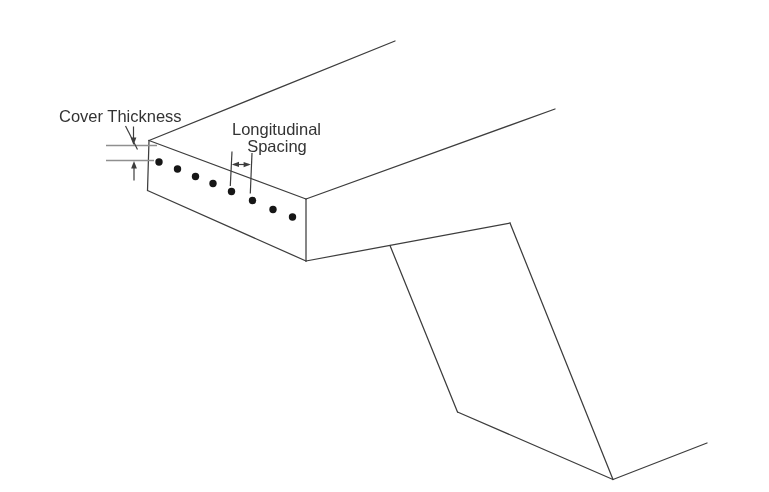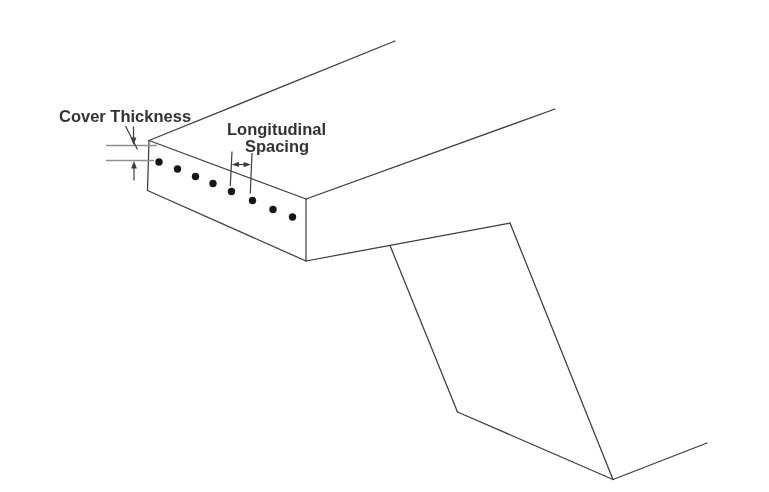--- a/index.html
+++ b/index.html
@@ -9,21 +9,21 @@
     --text-color:#333333;
     --bg-color:#ffffff;
   }
   html,body{margin:0;padding:0;}
   body{
     width:769px;height:492px;
     background:var(--bg-color);
     font-family:"Liberation Sans",sans-serif;
     overflow:hidden;
   }
-  .canvas{position:relative;width:613px;height:492px;background:var(--bg-color);font-weight:bold;}
+  .canvas{position:relative;width:613px;height:492px;background:var(--bg-color);}
   svg{display:block;}
   .edge{stroke:var(--line-color);stroke-width:1.25;fill:none;stroke-linecap:round;}
   .tick{stroke:var(--tick-color);stroke-width:1.6;fill:none;}
   .dim{stroke:var(--line-color);stroke-width:1.2;fill:none;}
   .head{fill:var(--line-color);stroke:none;}
   .lbl{
     fill:var(--text-color);
     font-family:"Liberation Sans",sans-serif;
     font-size:16.5px;
   }

